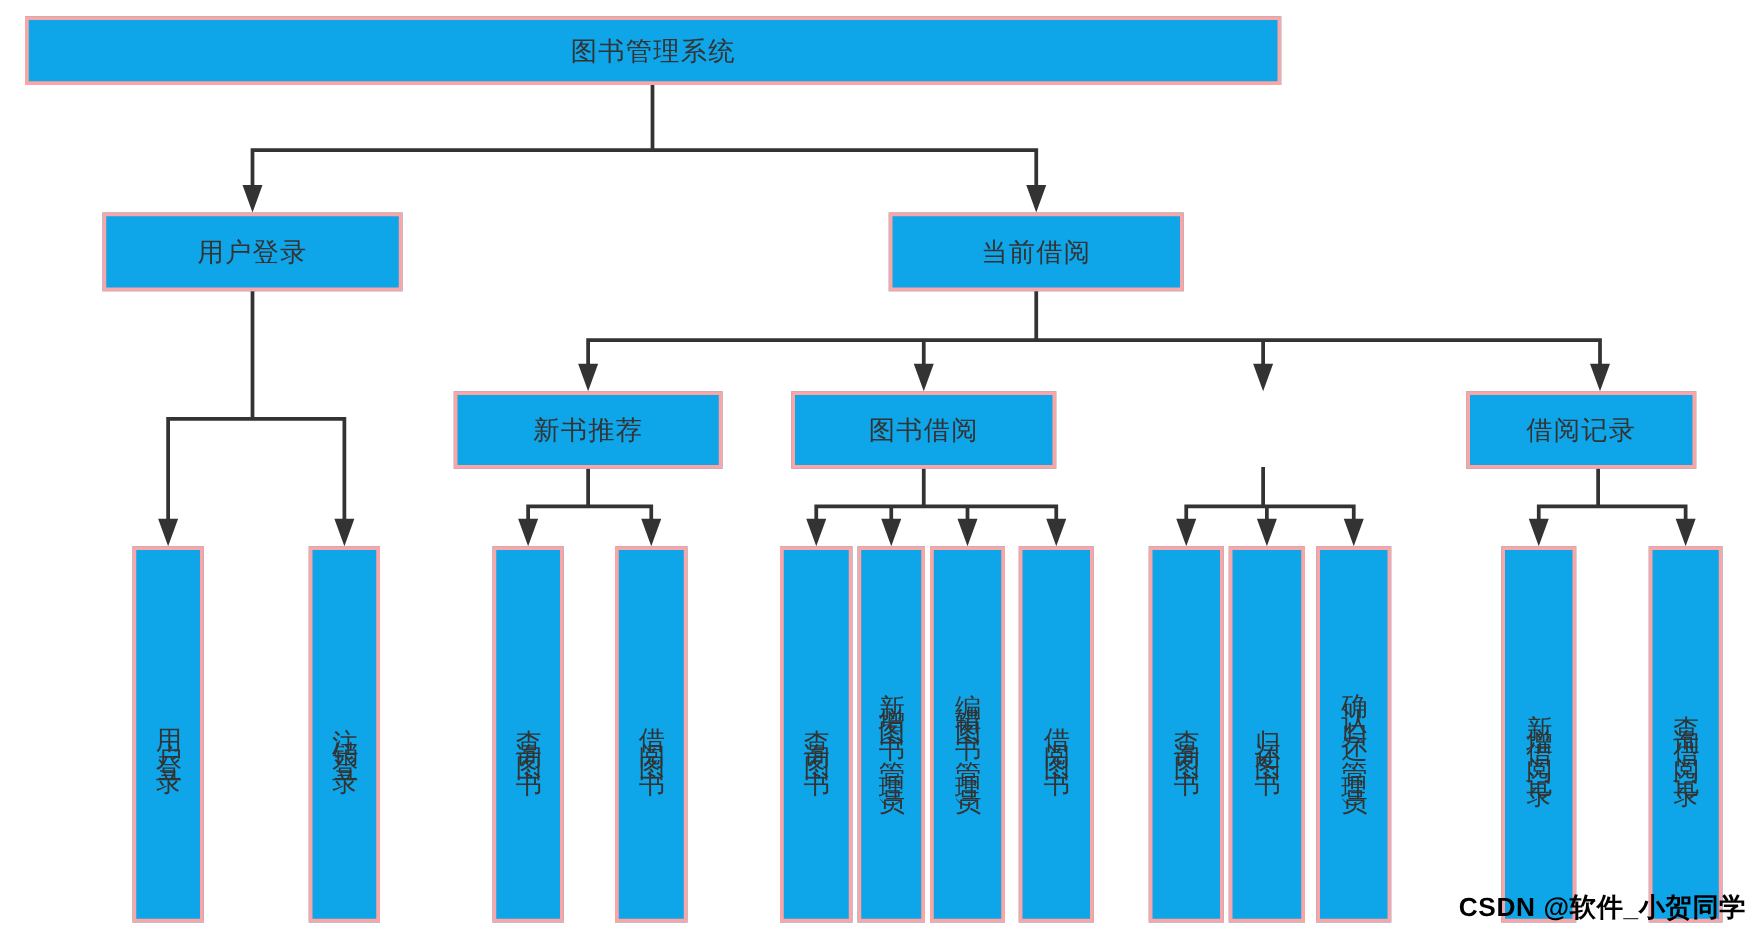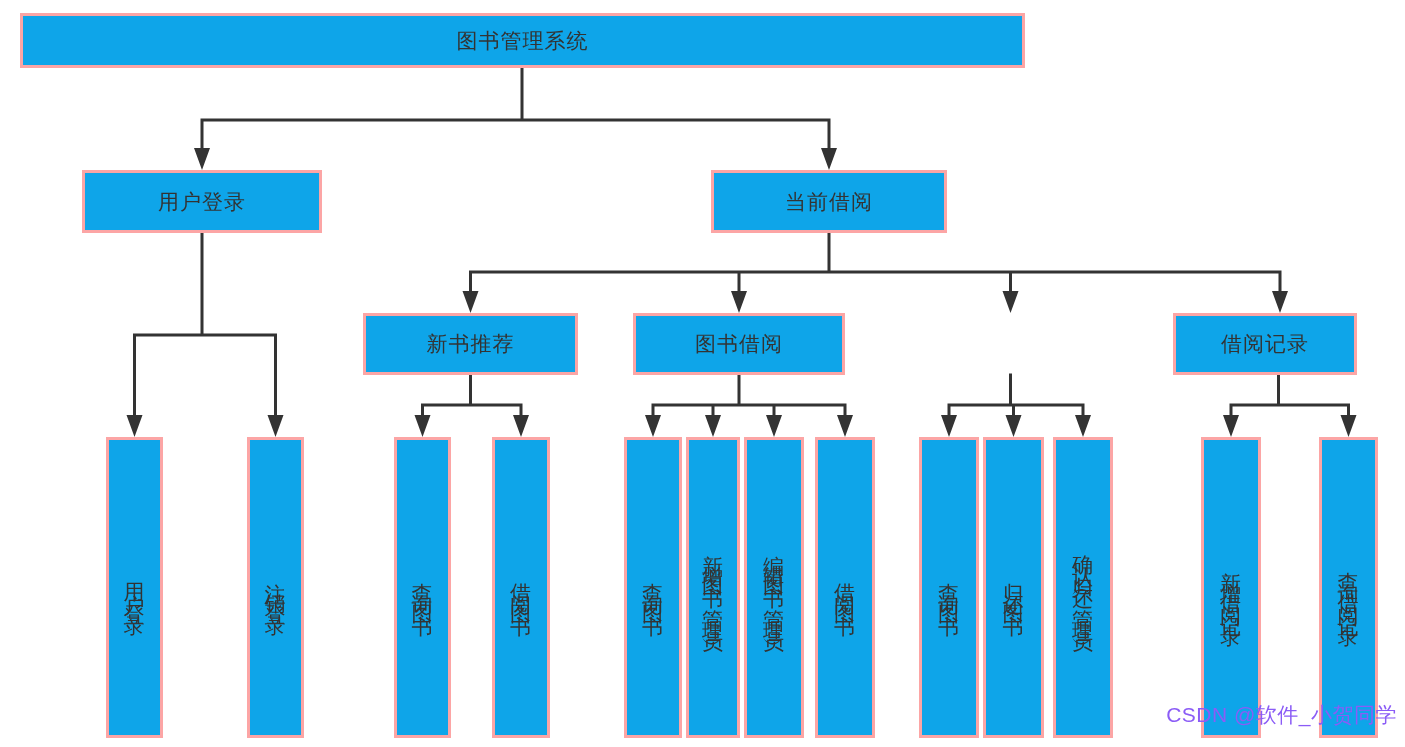--- a/index.html
+++ b/index.html
@@ -11,22 +11,22 @@
   .box{
     position:absolute;box-sizing:border-box;background:#0ea5e9;border:3px solid #fca5a5;
     display:flex;align-items:center;justify-content:center;
   }
   .hbox{font-size:21px;letter-spacing:1px;white-space:nowrap;}
   .vtext{
     display:block;writing-mode:vertical-rl;text-orientation:mixed;
     font-size:21px;letter-spacing:11px;line-height:1;max-height:295px;
   }
   .watermark{
-    position:absolute;right:8px;bottom:18px;font-size:21px;color:#8b5cf6;
-    letter-spacing:0.5px;white-space:nowrap;
+    position:absolute;right:8px;bottom:7px;font-size:21px;color:#000000;
+    letter-spacing:0.5px;white-space:nowrap;font-weight:bold;
   }
 </style>
 </head>
 <body>
 
 <div class="stage">
 
   <svg width="1405" height="747" viewBox="0 0 1405 747">
     <g fill="none" stroke="#333333" stroke-width="3" stroke-linecap="square">
       <path d="M522 68V120 M202 120H829 M202 120V150 M829 120V150"></path>

